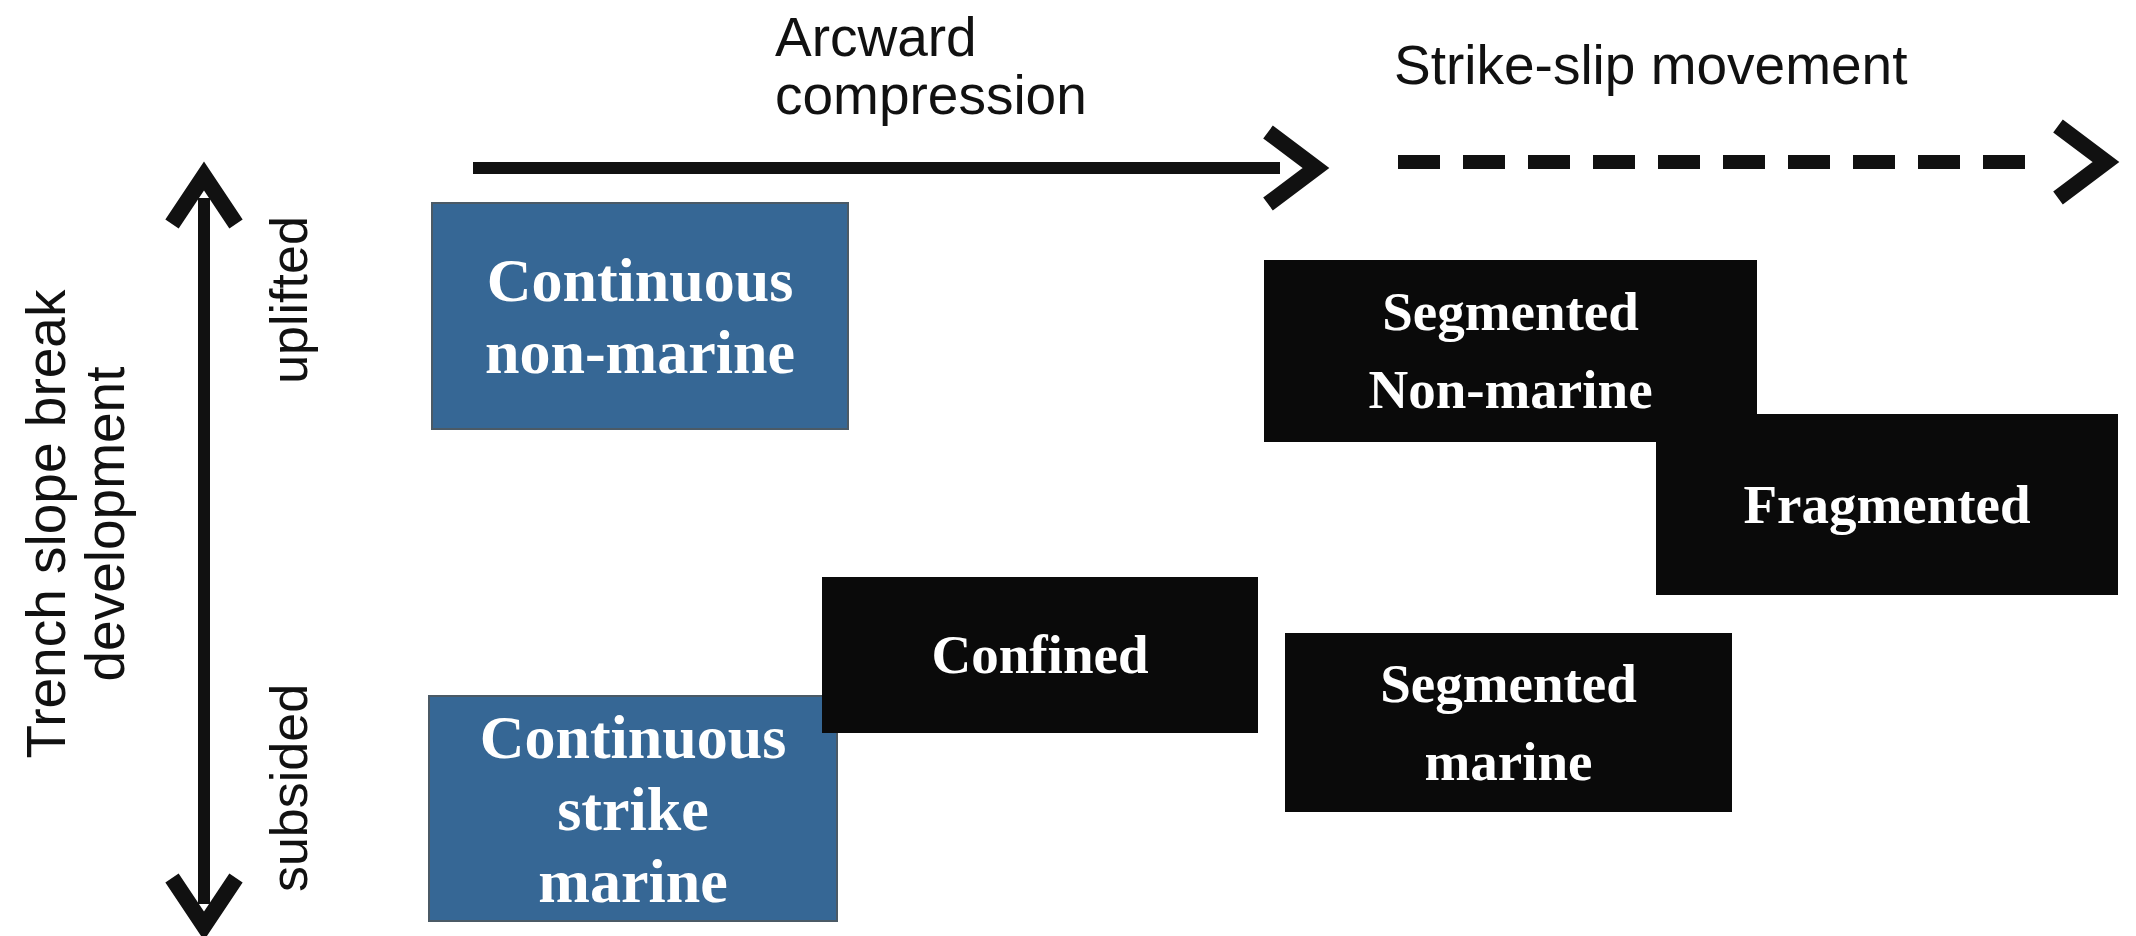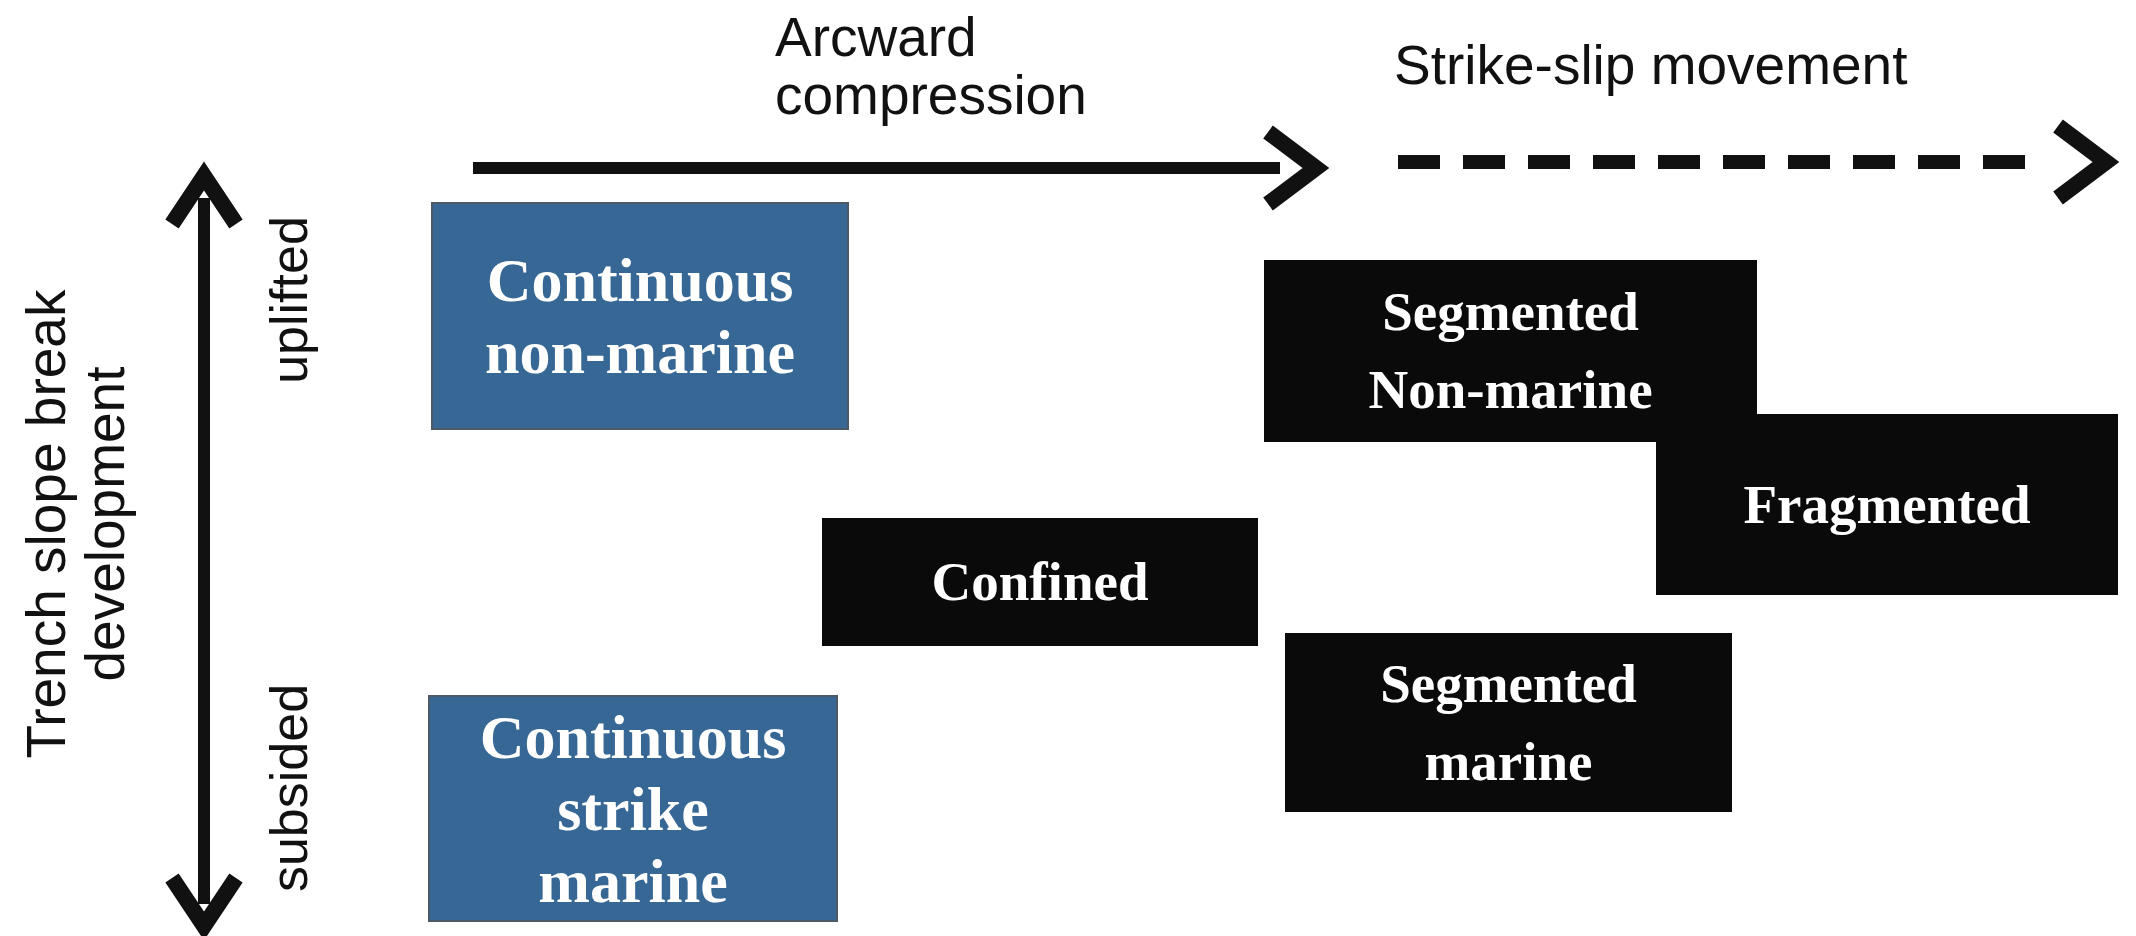--- a/index.html
+++ b/index.html
@@ -95,21 +95,21 @@
     <div>Continuous</div>
     <div>non-marine</div>
   </div>
 
   <div class="diagram-box blue" style="left:428px; top:695px; width:410px; height:227px;">
     <div>Continuous</div>
     <div>strike</div>
     <div>marine</div>
   </div>
 
-  <div class="diagram-box black" style="left:822px; top:518px; width:436px; height:128px;">
+  <div class="diagram-box black" style="left:822px; top:577px; width:436px; height:156px;">
     <div>Confined</div>
   </div>
 
   <div class="diagram-box black" style="left:1264px; top:260px; width:493px; height:182px;">
     <div>Segmented</div>
     <div>Non-marine</div>
   </div>
 
   <div class="diagram-box black" style="left:1656px; top:414px; width:462px; height:181px;">
     <div>Fragmented</div>

